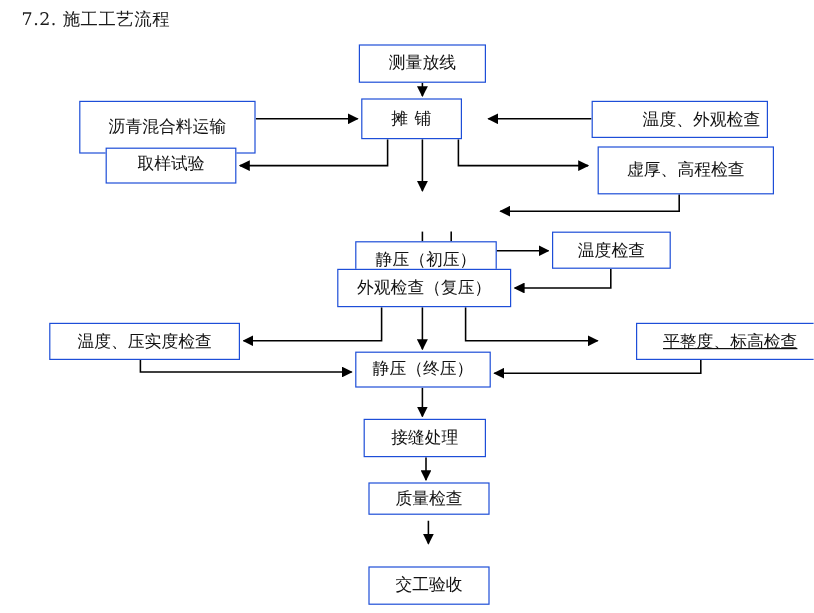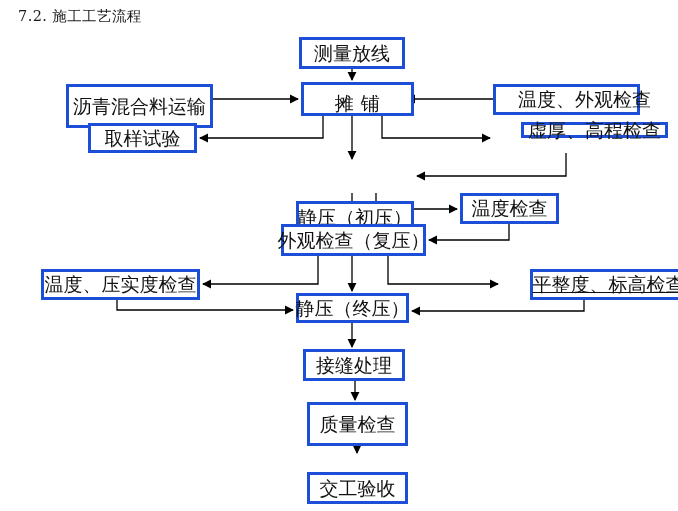--- a/index.html
+++ b/index.html
@@ -27,26 +27,26 @@
   #flow-root {
     position: absolute;
     left: 0;
     top: 0;
     width: 678px;
     height: 511px;
   }
   .node {
     position: absolute;
     box-sizing: border-box;
-    border: 3px solid #1d4ed8;
+    border: 1px solid #1d4ed8;
     background: #ffffff;
     display: flex;
     align-items: center;
     justify-content: center;
-    font-size: 19px;
+    font-size: 14px;
     color: #111111;
     font-family: "DejaVu Serif", "Liberation Serif", serif;
     white-space: nowrap;
     line-height: 1;
   }
   .node.wide-space {
     letter-spacing: 0.5px;
   }
   .node-label {
     pointer-events: none;
@@ -115,33 +115,33 @@
   </svg>
 
   <div class="node" style="left:299px;top:37px;width:106px;height:32px;">
     <span class="node-label">测量放线</span>
   </div>
 
   <div class="node" style="left:66px;top:84px;width:147px;height:44px;text-align:right;">
     <span class="node-label">沥青混合料运输</span>
   </div>
 
-  <div class="node wide-space" style="left:301px;top:82px;width:113px;height:34px;align-items:flex-end;">
+  <div class="node wide-space" style="left:301px;top:82px;width:84px;height:34px;">
     <span class="node-label">摊  铺</span>
   </div>
 
   <div class="node" style="left:493px;top:84px;width:147px;height:31px;padding-left:36px;">
     <span class="node-label">温度、外观检查</span>
   </div>
 
   <div class="node" style="left:88px;top:123px;width:109px;height:30px;font-family:Liberation Serif, serif;">
     <span class="node-label">取样试验</span>
   </div>
 
-  <div class="node" style="left:521px;top:122px;width:147px;height:16px;">
+  <div class="node" style="left:498px;top:122px;width:147px;height:40px;">
     <span class="node-label">虚厚、高程检查</span>
   </div>
 
   <div class="node" style="left:296px;top:161px;width:118px;height:32px;margin-top:40px;">
     <span class="node-label">静压（初压）</span>
   </div>
 
   <div class="node" style="left:460px;top:193px;width:99px;height:31px;">
     <span class="node-label">温度检查</span>
   </div>
@@ -159,21 +159,21 @@
   </div>
 
   <div class="node" style="left:296px;top:293px;width:113px;height:30px;">
     <span class="node-label">静压（终压）</span>
   </div>
 
   <div class="node" style="left:303px;top:349px;width:102px;height:32px;">
     <span class="node-label">接缝处理</span>
   </div>
 
-  <div class="node" style="left:307px;top:402px;width:101px;height:44px;">
+  <div class="node" style="left:307px;top:402px;width:101px;height:27px;">
     <span class="node-label">质量检查</span>
   </div>
 
   <div class="node" style="left:307px;top:455px;width:101px;height:32px;margin-top:17px;">
     <span class="node-label">交工验收</span>
   </div>
 
 </div>
 
 </body></html>

